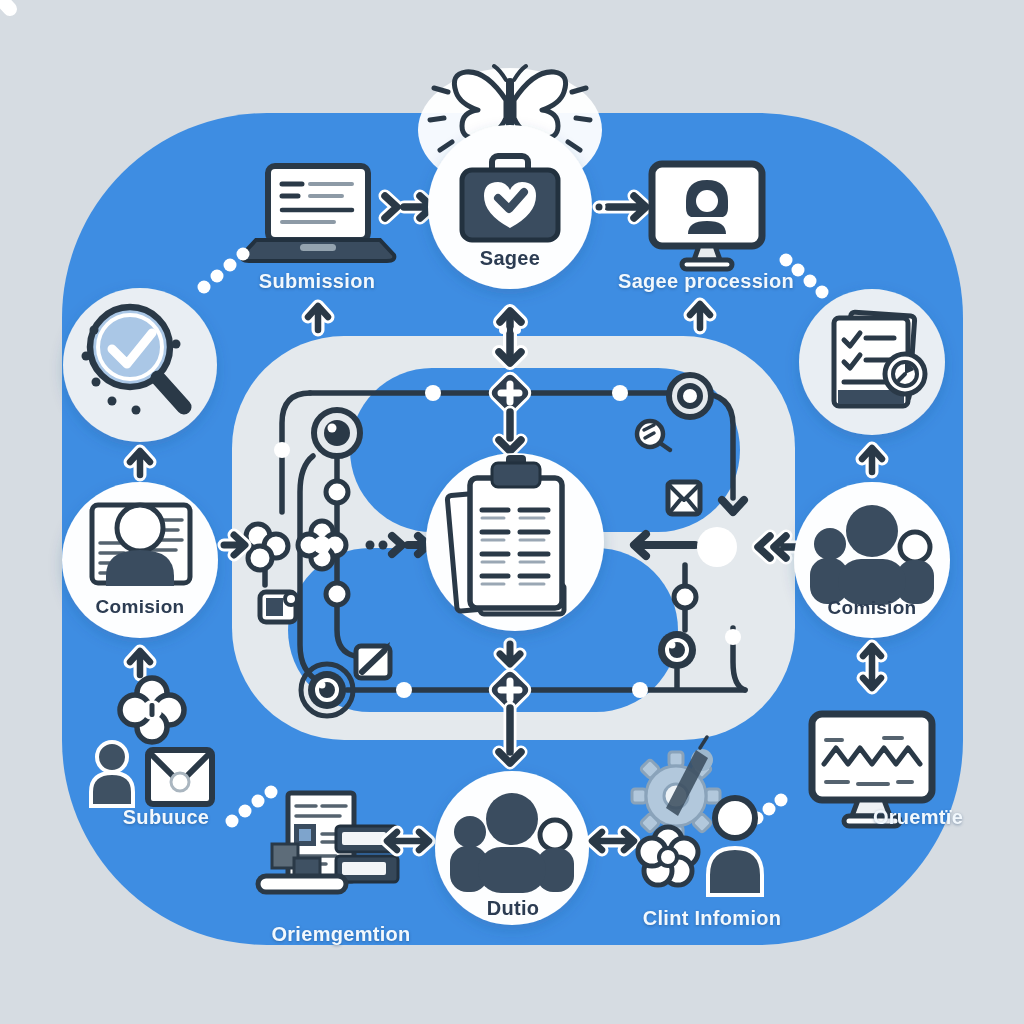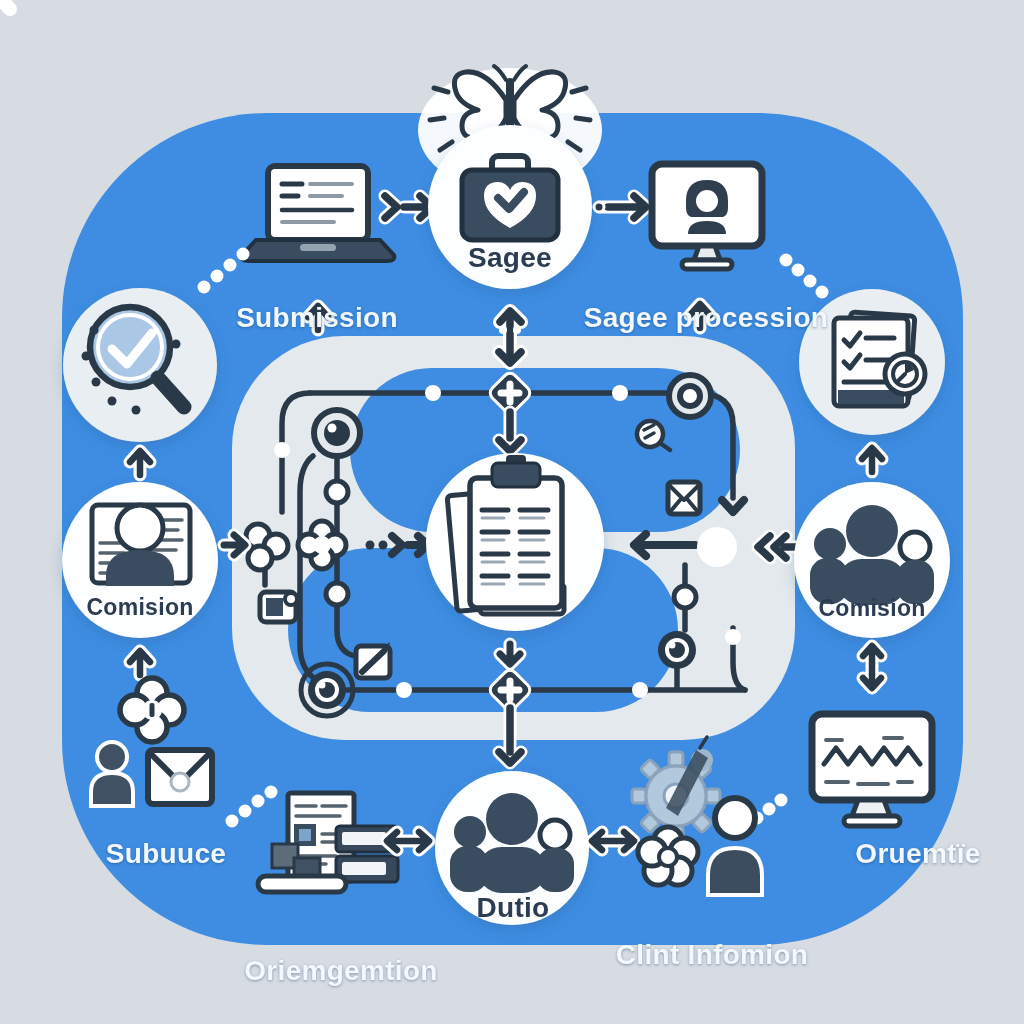--- a/index.html
+++ b/index.html
@@ -8,25 +8,25 @@
     background:#d6dce2;
     font-family:"Liberation Sans", sans-serif;
   }
   .stage{position:absolute;inset:0;}
   svg{position:absolute;left:0;top:0;}
   
   .ink{stroke:#2a3947;fill:none;stroke-linecap:round;stroke-linejoin:round;}
   .case{stroke:#ffffff;fill:none;stroke-linecap:round;stroke-linejoin:round;}
   .lbl{
     position:absolute;transform:translate(-50%,-50%);
-    font-weight:700;font-size:28px;letter-spacing:.3px;white-space:nowrap;
+    font-weight:700;font-size:20px;letter-spacing:.3px;white-space:nowrap;
   }
-  .lbl.white{color:#f2f8fd;text-shadow:0 1px 3px rgba(25,60,105,.45);margin-top:37px;}
+  .lbl.white{color:#f2f8fd;text-shadow:0 1px 3px rgba(25,60,105,.45);}
   .lbl.dark{color:#2c3c52;}
-  .lbl.small{font-size:23px;}
+  .lbl.small{font-size:19px;}
 </style>
 </head>
 <body>
 
 <div class="stage">
 
 <svg width="1024" height="1024" viewBox="0 0 1024 1024">
   <defs>
     <filter id="ds" x="-30%" y="-30%" width="160%" height="160%">
       <feDropShadow dx="0" dy="5" stdDeviation="7" flood-color="#1c4a7e" flood-opacity="0.22"></feDropShadow>

